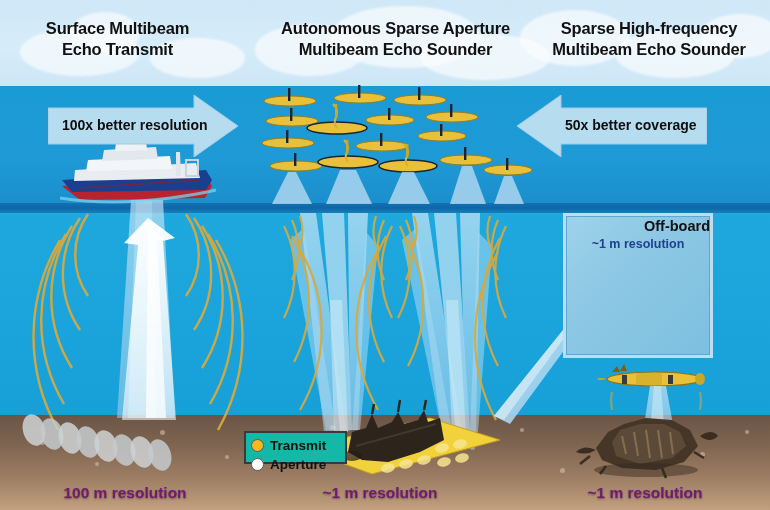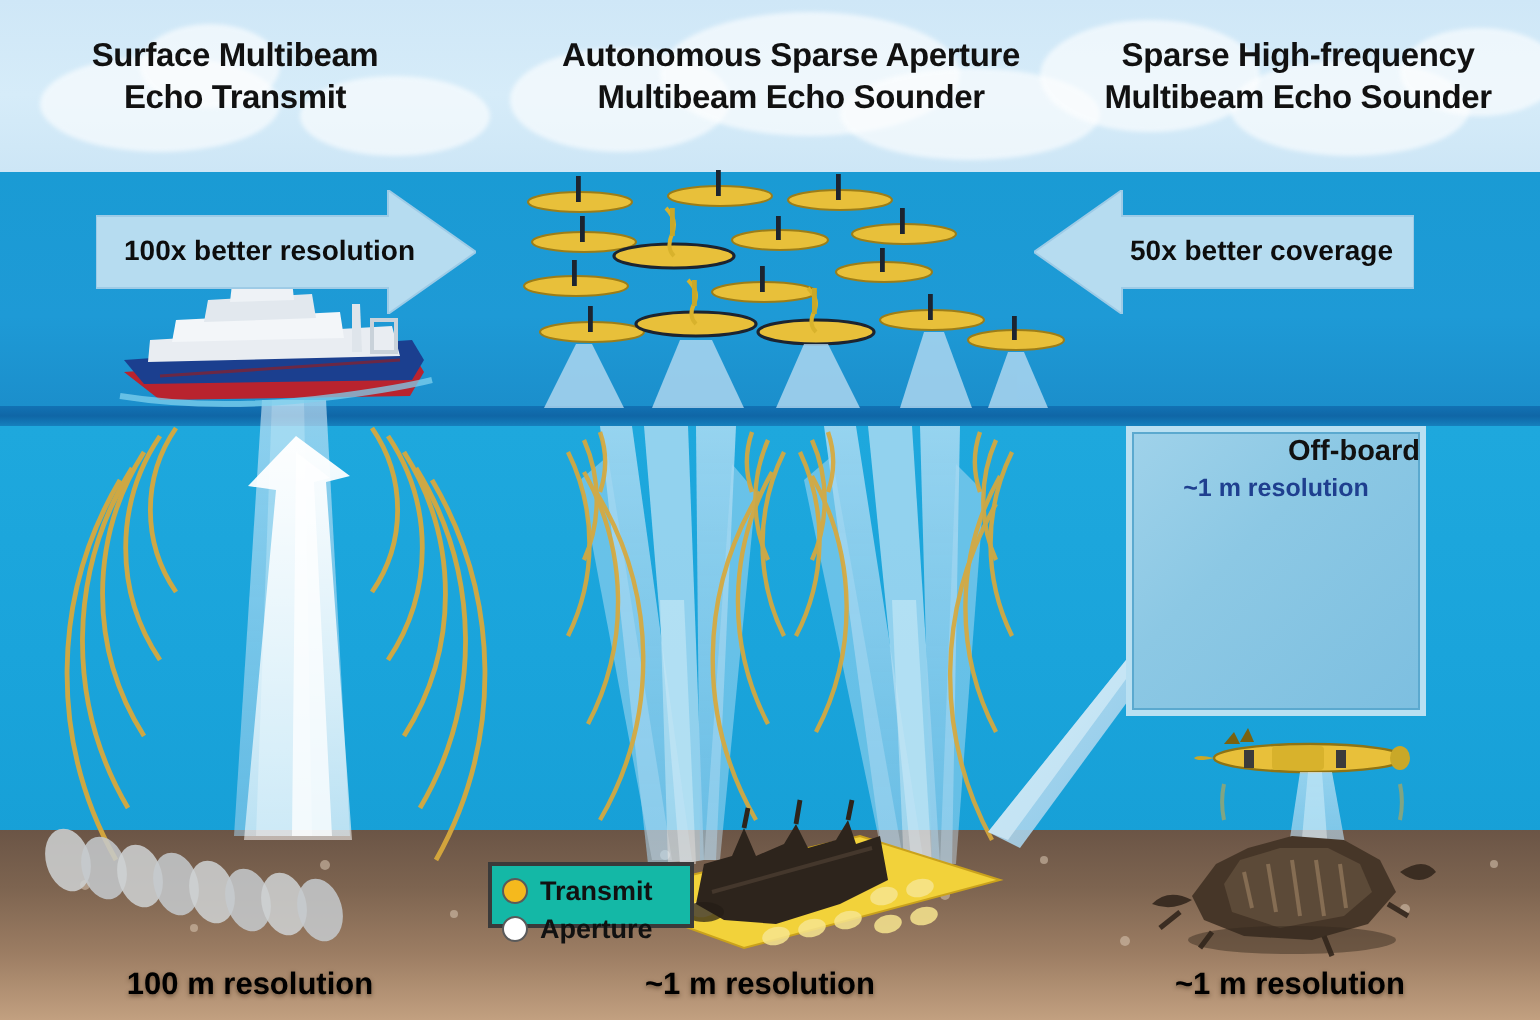--- a/index.html
+++ b/index.html
@@ -83,21 +83,21 @@
   .legend-row { display:flex; align-items:center; height:19px; }
   .legend-dot {
     width:13px; height:13px; border-radius:50%;
     border:1px solid #5a5a5a; margin-right:6px; flex:0 0 auto;
   }
   .legend-text { font-size:13.5px; font-weight:bold; color:#111; }
 
   
   .res-label {
     position:absolute; bottom:8px; text-align:center;
-    font-size:15.5px; font-weight:bold; color:#000000;
+    font-size:15.5px; font-weight:bold; color:#701a75;
     text-shadow:0 1px 2px rgba(60,40,20,.55);
     white-space:nowrap;
   }
 </style>
 </head>
 <body>
 
 <div id="stage">
 
   <div class="sky"></div>

